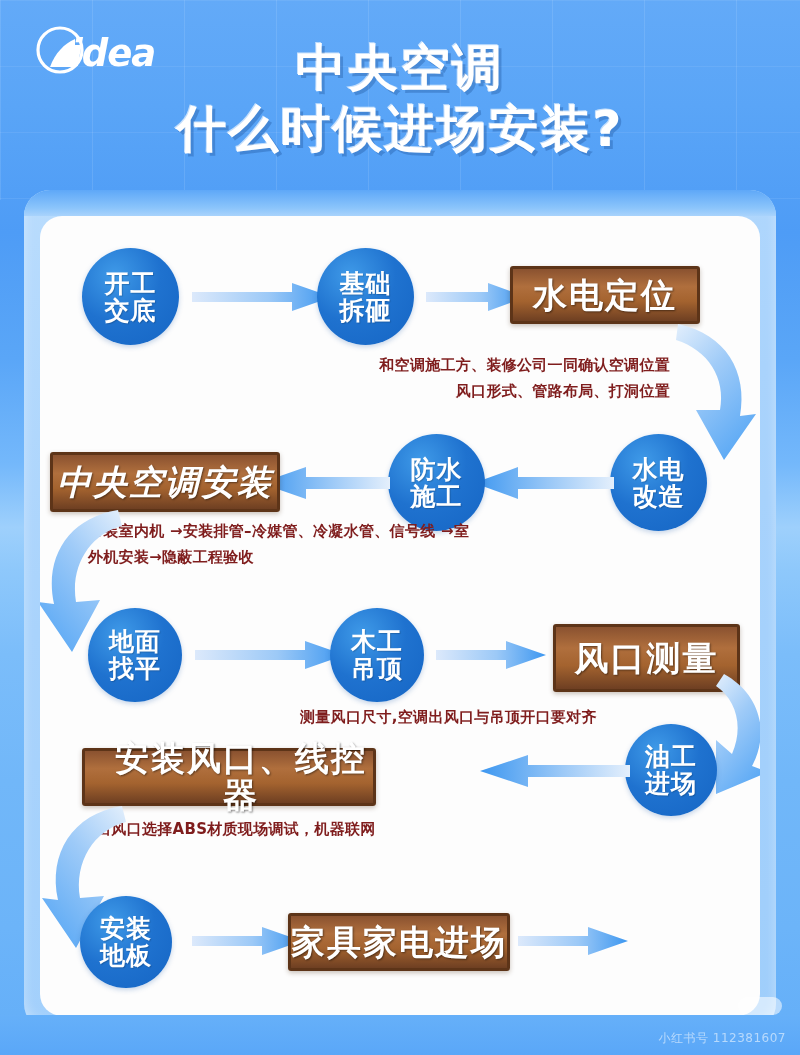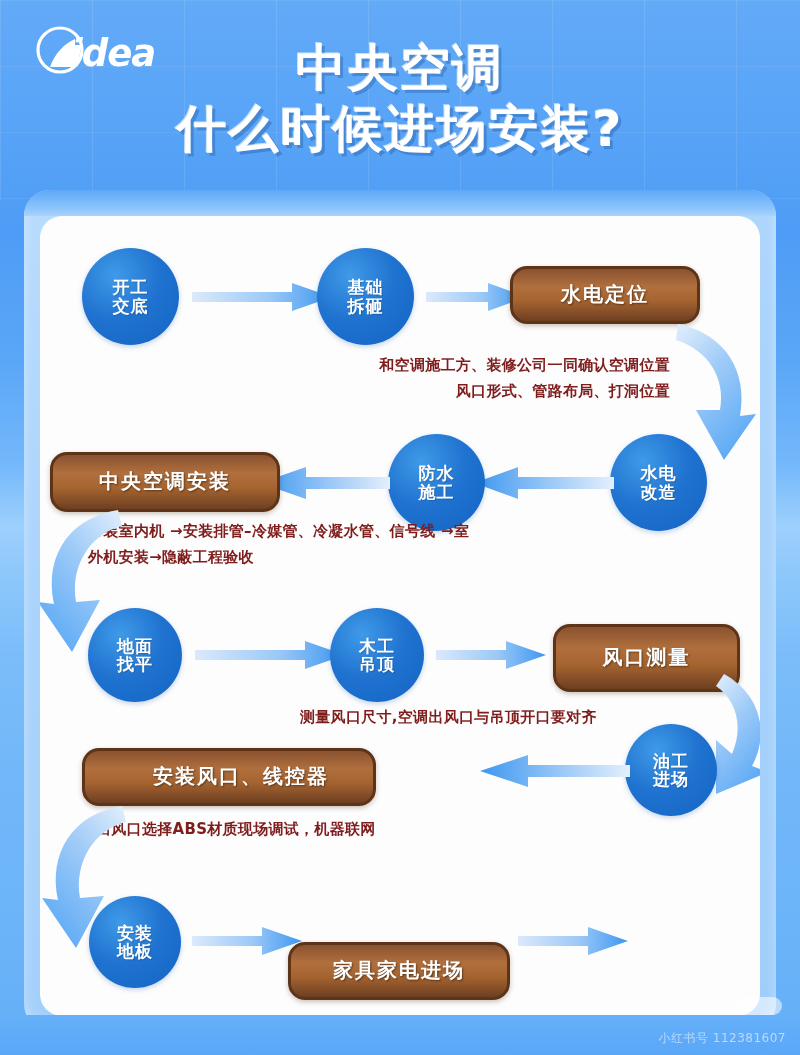--- a/index.html
+++ b/index.html
@@ -123,32 +123,32 @@
     text-align: center;
     color: #ffffff;
     font-weight: bold;
     line-height: 1.08;
     white-space: pre-line;
   }
 
   .node.circle {
     border-radius: 50%;
     background: radial-gradient(circle at 34% 28%, #3f9ae8 0%, #1f72cf 48%, #1565c4 100%);
-    font-size: 17px;
+    font-size: 25px;
     letter-spacing: 1px;
     text-shadow: 1px 1px 1px rgba(0,0,0,.18);
     box-shadow: 0 2px 5px rgba(30,90,170,.25);
   }
 
   .node.brown {
-    border-radius: 17px;
+    border-radius: 3px;
     background:
       linear-gradient(180deg, #8a5230 0%, #b06f3d 34%, #a4632f 62%, #6e3f22 100%);
     border: 3px solid #5d3418;
-    font-size: 20px;
+    font-size: 34px;
     letter-spacing: 2px;
     text-shadow: 1px 1px 2px rgba(0,0,0,.45);
     box-shadow: 0 2px 5px rgba(70,40,15,.28);
   }
 
   
   .caption {
     position: absolute;
     color: #7f1d1d;
     font-size: 15px;
@@ -266,21 +266,21 @@
           <linearGradient id="agL2b" x1="1" y1="0" x2="0" y2="0">
             <stop offset="0" stop-color="#e4effc"></stop>
             <stop offset="45%" stop-color="#9cc9f7"></stop>
             <stop offset="100%" stop-color="#3d97f0"></stop>
           </linearGradient>
         </defs>
         <path d="M130 11 L46 11 L46 1 L0 17 L46 33 L46 23 L130 23 Z" fill="url(#agL2b)"></path>
       </svg>
     </div>
 
-    <div class="node brown" style="left:10px; top:236px; width:230px; height:60px;">中央空调安装</div>
+    <div class="node brown" style="left:10px; top:236px; width:230px; height:60px;font-style:italic;">中央空调安装</div>
 
     <div class="caption" style="left:48px; top:302px; width:520px;">吊装室内机 →安装排管–冷媒管、冷凝水管、信号线 →室
 外机安装→隐蔽工程验收</div>
 
     <div class="arrow" style="left:-8px; top:288px; width:140px; height:160px;">
       <svg width="140" height="160" viewBox="0 0 140 160">
         <defs>
           <linearGradient id="cA2" x1="1" y1="0" x2="0.3" y2="1">
             <stop offset="0" stop-color="#e3effc"></stop>
             <stop offset="45%" stop-color="#9fcbf8"></stop>
@@ -369,37 +369,37 @@
             <stop offset="0" stop-color="#e3effc"></stop>
             <stop offset="45%" stop-color="#9fcbf8"></stop>
             <stop offset="100%" stop-color="#5fabf5"></stop>
           </linearGradient>
         </defs>
         <path d="M86 6 C36 14 12 54 22 100 L6 98 L40 148 L68 96 L44 98
                  C38 62 58 30 90 22 Z" fill="url(#cA4)"></path>
       </svg>
     </div>
 
-    <div class="node circle" style="left:49px; top:680px; width:92px; height:92px;">安装
+    <div class="node circle" style="left:40px; top:680px; width:92px; height:92px;">安装
 地板</div>
 
     <div class="arrow" style="left:152px; top:710px; width:110px; height:30px;">
       <svg width="110" height="30" viewBox="0 0 110 30">
         <defs>
           <linearGradient id="agR5" x1="0" y1="0" x2="1" y2="0">
             <stop offset="0" stop-color="#dce9fb"></stop>
             <stop offset="55%" stop-color="#9cc9f7"></stop>
             <stop offset="100%" stop-color="#3d97f0"></stop>
           </linearGradient>
         </defs>
         <path d="M0 10 L70 10 L70 1 L110 15 L70 29 L70 20 L0 20 Z" fill="url(#agR5)"></path>
       </svg>
     </div>
 
-    <div class="node brown" style="left:248px; top:697px; width:222px; height:58px;margin-top:29px;">家具家电进场</div>
+    <div class="node brown" style="left:248px; top:697px; width:222px; height:58px;">家具家电进场</div>
 
     <div class="arrow" style="left:478px; top:710px; width:110px; height:30px;">
       <svg width="110" height="30" viewBox="0 0 110 30">
         <defs>
           <linearGradient id="agR5b" x1="0" y1="0" x2="1" y2="0">
             <stop offset="0" stop-color="#dce9fb"></stop>
             <stop offset="55%" stop-color="#9cc9f7"></stop>
             <stop offset="100%" stop-color="#3d97f0"></stop>
           </linearGradient>
         </defs>

